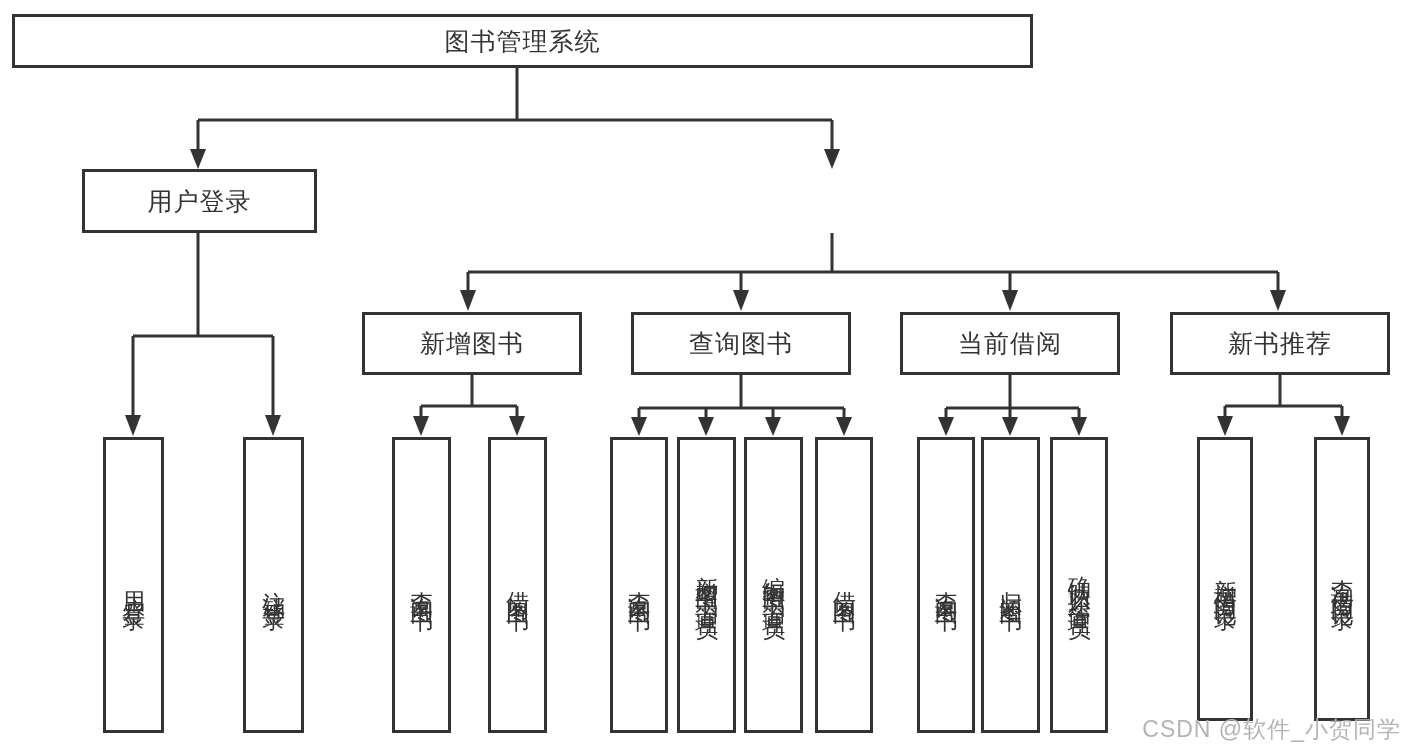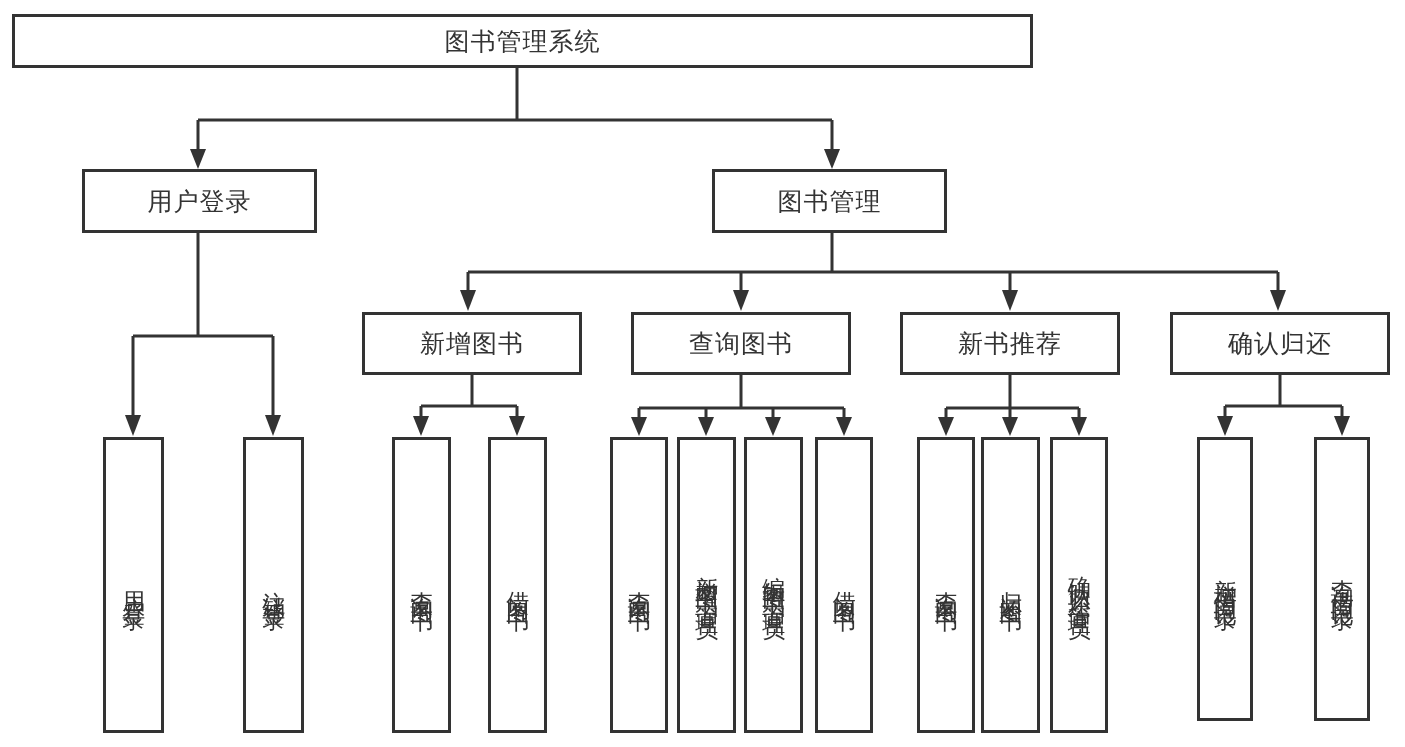--- a/index.html
+++ b/index.html
@@ -63,35 +63,32 @@
     <polygon points="1334,416 1350,416 1342,436" fill="#333333"></polygon>
   </svg>
 
   <div class="node h-node" style="left:12px;top:14px;width:1021px;height:54px">
     <span>图书管理系统</span>
   </div>
 
   <div class="node h-node" style="left:82px;top:169px;width:235px;height:64px">
     <span>用户登录</span>
   </div>
-  <div class="node h-node" style="left:712px;top:169px;width:235px;height:64px">
-    <span>图书管理</span>
-  </div>
 
   <div class="node h-node" style="left:362px;top:312px;width:220px;height:63px">
     <span>新增图书</span>
   </div>
   <div class="node h-node" style="left:631px;top:312px;width:220px;height:63px">
     <span>查询图书</span>
   </div>
   <div class="node h-node" style="left:900px;top:312px;width:220px;height:63px">
-    <span>新书推荐</span>
+    <span>当前借阅</span>
   </div>
   <div class="node h-node" style="left:1170px;top:312px;width:220px;height:63px">
-    <span>确认归还</span>
+    <span>新书推荐</span>
   </div>
 
   <div class="node leaf" style="left:103px;top:437px;width:61px;height:296px">
     <span>用户登录</span>
   </div>
   <div class="node leaf" style="left:243px;top:437px;width:61px;height:296px">
     <span>注销登录</span>
   </div>
 
   <div class="node leaf" style="left:392px;top:437px;width:59px;height:296px">
@@ -124,14 +121,15 @@
     <span>确认归还（管理员）</span>
   </div>
 
   <div class="node leaf" style="left:1197px;top:437px;width:56px;height:284px">
     <span>新增借阅记录</span>
   </div>
   <div class="node leaf" style="left:1314px;top:437px;width:56px;height:284px">
     <span>查询借阅记录</span>
   </div>
 
+  <div class="watermark">CSDN @软件_小贺同学</div>
 
 </div>
 
 </body></html>

